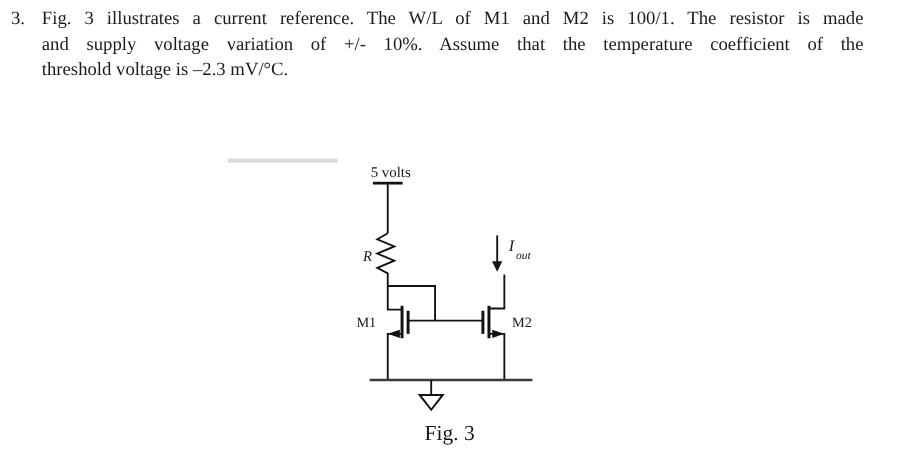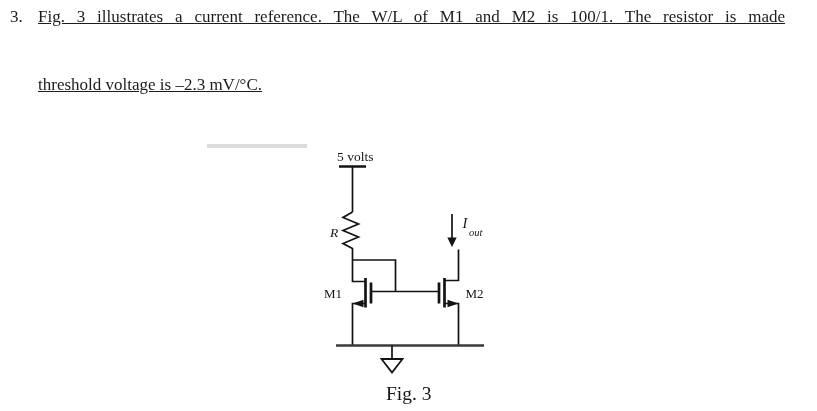--- a/index.html
+++ b/index.html
@@ -6,41 +6,42 @@
   body{
     width:817px;height:411px;position:relative;background:#ffffff;
     font-family:"Liberation Serif",serif;color:#1c1c1c;overflow:hidden;
   }
   .question{
     position:absolute;left:10px;top:5px;width:775px;
     display:flex;font-size:17px;line-height:23px;
   }
   .qnum{flex:none;width:28px;}
   .qtext{flex:1;}
-  .jline{text-align:justify;text-align-last:justify;text-decoration:underline;}
-  .jline.last{text-align:justify;text-align-last:left;margin-top:45px;}
+  .jline{text-align:justify;text-align-last:justify;}
+  .jline.last{text-align:justify;text-align-last:left;}
   .scan-artifact{
     position:absolute;left:207px;top:144px;width:100px;height:4px;
     background:#dcdcdc;
   }
   svg text{font-family:"Liberation Serif",serif;fill:#161616;}
   .wire{stroke:#131313;stroke-width:1.7;fill:none;}
   .bar{stroke:#131313;stroke-width:2.7;fill:none;}
   .thick{stroke:#131313;stroke-width:2.5;fill:none;}
   .rail{stroke:#3a3a3a;stroke-width:2.4;fill:none;}
   .solid{fill:#131313;stroke:none;}
   .gnd{fill:#ffffff;stroke:#131313;stroke-width:1.8;}
 </style>
 </head>
 <body>
 
 <div class="question">
   <div class="qnum">3.</div>
   <div class="qtext">
     <div class="jline">Fig. 3 illustrates a current reference. The W/L of M1 and M2 is 100/1. The resistor is made</div>
+    <div class="jline">and supply voltage variation of +/- 10%. Assume that the temperature coefficient of the</div>
     <div class="jline last">threshold voltage is –2.3 mV/°C.</div>
   </div>
 </div>
 
 <div class="scan-artifact"></div>
 
 <svg viewBox="320 140 230 271" style="position:absolute;left:320px;top:140px;width:230px;height:271px" xmlns="http://www.w3.org/2000/svg">
 
   <g>
     <path class="thick" d="M339,166.5 H366"></path>

